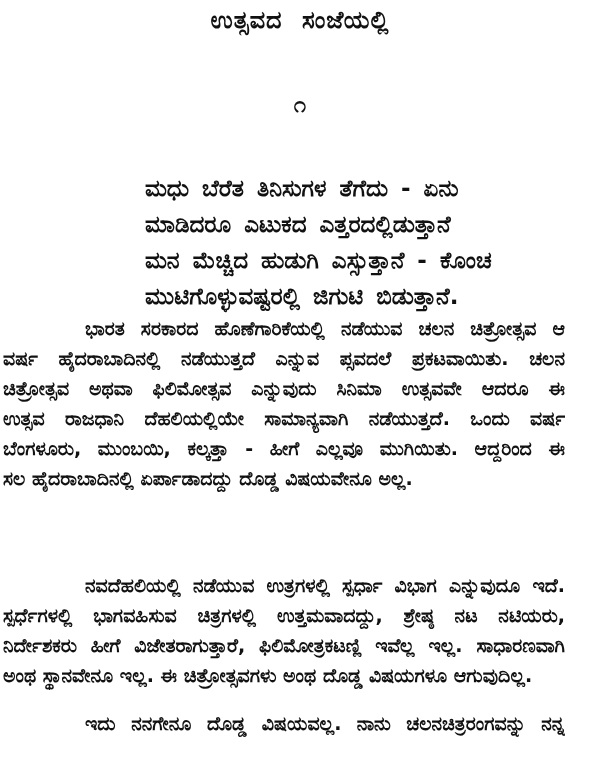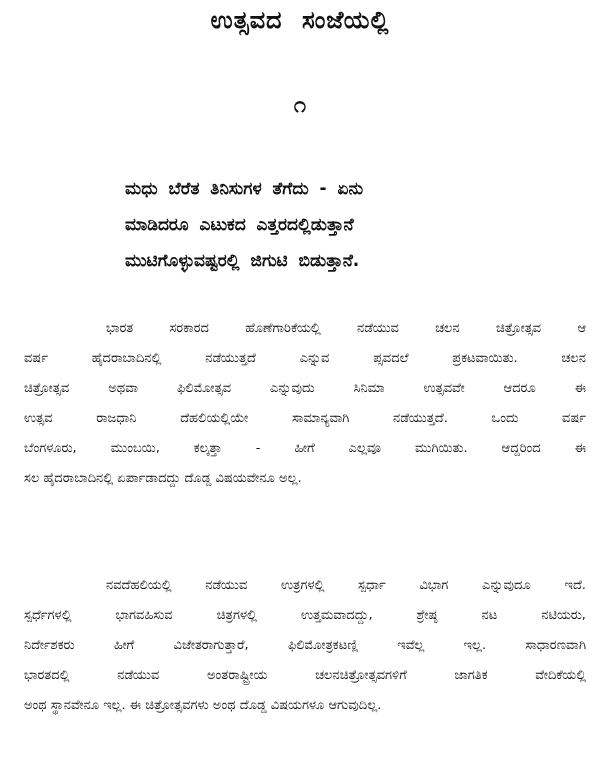--- a/index.html
+++ b/index.html
@@ -40,33 +40,34 @@
       font-size: 22px;
       font-weight: bold;
     }
     .verse {
       position: absolute;
       left: 125px;
       top: 170px;
       width: 400px;
     }
     .verse-line {
-      font-size: 17px;
+      font-size: 23px;
       font-weight: bold;
       height: 36px;
       line-height: 36px;
       white-space: nowrap;
       word-spacing: 5px;
+      margin-left: 20px;
     }
     .prose {
       position: absolute;
-      left: 24px;
+      left: 3px;
       width: 562px;
-      font-size: 13px;
-      font-weight: normal;
+      font-size: 19px;
+      font-weight: bold;
       line-height: 30px;
       text-align: justify;
       text-align-last: left;
     }
     .prose .line {
       display: block;
       height: 30px;
       white-space: nowrap;
       overflow: hidden;
       text-align: justify;
@@ -87,34 +88,37 @@
 
 <div class="page">
 
   <div class="title">ಉತ್ಸವದ ಸಂಜೆಯಲ್ಲಿ</div>
 
   <div class="chapter-num">೧</div>
 
   <div class="verse">
     <div class="verse-line">ಮಧು ಬೆರೆತ ತಿನಿಸುಗಳ ತೆಗೆದು - ಏನು</div>
     <div class="verse-line">ಮಾಡಿದರೂ ಎಟುಕದ ಎತ್ತರದಲ್ಲಿಡುತ್ತಾನೆ</div>
+    <div class="verse-line">ಮನ ಮೆಚ್ಚಿದ ಹುಡುಗಿ ಎಸ್ಸುತ್ತಾನೆ - ಕೊಂಚ</div>
     <div class="verse-line">ಮುಟಿಗೊಳ್ಳುವಷ್ಟರಲ್ಲಿ ಜಿಗುಟಿ ಬಿಡುತ್ತಾನೆ.</div>
   </div>
 
   <div class="prose" id="para1">
     <span class="line indent">ಭಾರತ ಸರಕಾರದ ಹೊಣೆಗಾರಿಕೆಯಲ್ಲಿ ನಡೆಯುವ ಚಲನ ಚಿತ್ರೋತ್ಸವ ಆ</span>
     <span class="line">ವರ್ಷ ಹೈದರಾಬಾದಿನಲ್ಲಿ ನಡೆಯುತ್ತದೆ ಎನ್ನುವ ಪ್ಸವದಲೆ ಪ್ರಕಟವಾಯಿತು. ಚಲನ</span>
     <span class="line">ಚಿತ್ರೋತ್ಸವ ಅಥವಾ ಫಿಲಿಮೋತ್ಸವ ಎನ್ನುವುದು ಸಿನಿಮಾ ಉತ್ಸವವೇ ಆದರೂ ಈ</span>
     <span class="line">ಉತ್ಸವ ರಾಜಧಾನಿ ದೆಹಲಿಯಲ್ಲಿಯೇ ಸಾಮಾನ್ಯವಾಗಿ ನಡೆಯುತ್ತದೆ. ಒಂದು ವರ್ಷ</span>
     <span class="line">ಬೆಂಗಳೂರು, ಮುಂಬಯಿ, ಕಲ್ಕತ್ತಾ - ಹೀಗೆ ಎಲ್ಲವೂ ಮುಗಿಯಿತು. ಆದ್ದರಿಂದ ಈ</span>
     <span class="line last">ಸಲ ಹೈದರಾಬಾದಿನಲ್ಲಿ ಏರ್ಪಾಡಾದದ್ದು ದೊಡ್ಡ ವಿಷಯವೇನೂ ಅಲ್ಲ.</span>
   </div>
 
   <div class="prose" id="para2">
     <span class="line indent">ನವದೆಹಲಿಯಲ್ಲಿ ನಡೆಯುವ ಉತ್ರಗಳಲ್ಲಿ ಸ್ಪರ್ಧಾ ವಿಭಾಗ ಎನ್ನುವುದೂ ಇದೆ.</span>
     <span class="line">ಸ್ಪರ್ಧೆಗಳಲ್ಲಿ ಭಾಗವಹಿಸುವ ಚಿತ್ರಗಳಲ್ಲಿ ಉತ್ತಮವಾದದ್ದು, ಶ್ರೇಷ್ಠ ನಟ ನಟಿಯರು,</span>
     <span class="line">ನಿರ್ದೇಶಕರು ಹೀಗೆ ವಿಜೇತರಾಗುತ್ತಾರೆ, ಫಿಲಿಮೋತ್ರಕಟಣ್ಲಿ ಇವೆಲ್ಲ ಇಲ್ಲ. ಸಾಧಾರಣವಾಗಿ</span>
-    <span class="line">ಭಾರತದಲ್ಲಿ ನಡೆಯುವ ಅಂತರಾಷ್ಟ್ರೀಯ ಚಲನಚಿತ್ರೋತ್ಸವಗಳಿಗೆ ಜಾಗತಿಕ ವೇದಿಕೆಯಲ್ಲಿ</span>
     <span class="line last">ಅಂಥ ಸ್ಥಾನವೇನೂ ಇಲ್ಲ. ಈ ಚಿತ್ರೋತ್ಸವಗಳು ಅಂಥ ದೊಡ್ಡ ವಿಷಯಗಳೂ ಆಗುವುದಿಲ್ಲ.</span>
   </div>
 
+  <div class="prose" id="para3">
+    <span class="line indent">ಇದು ನನಗೇನೂ ದೊಡ್ಡ ವಿಷಯವಲ್ಲ. ನಾನು ಚಲನಚಿತ್ರರಂಗವನ್ನು ನನ್ನ</span>
+  </div>
 
 </div>
 
 </body></html>

